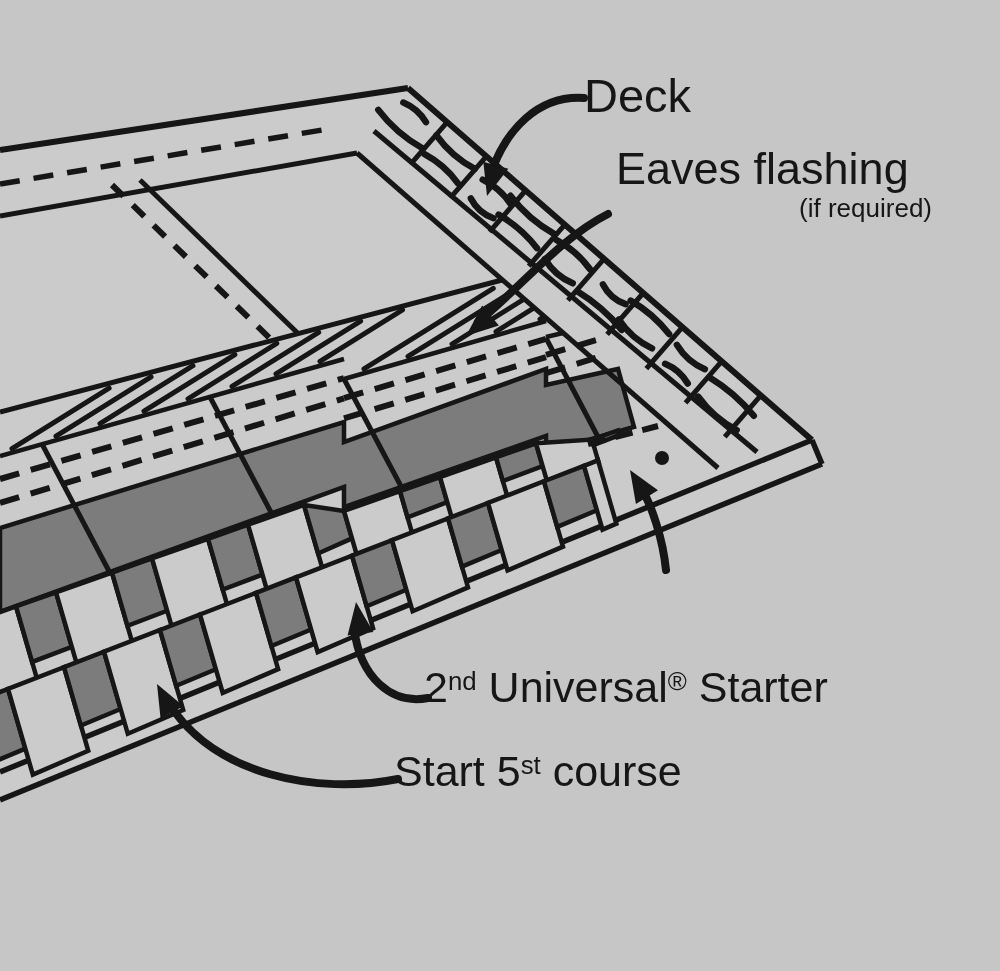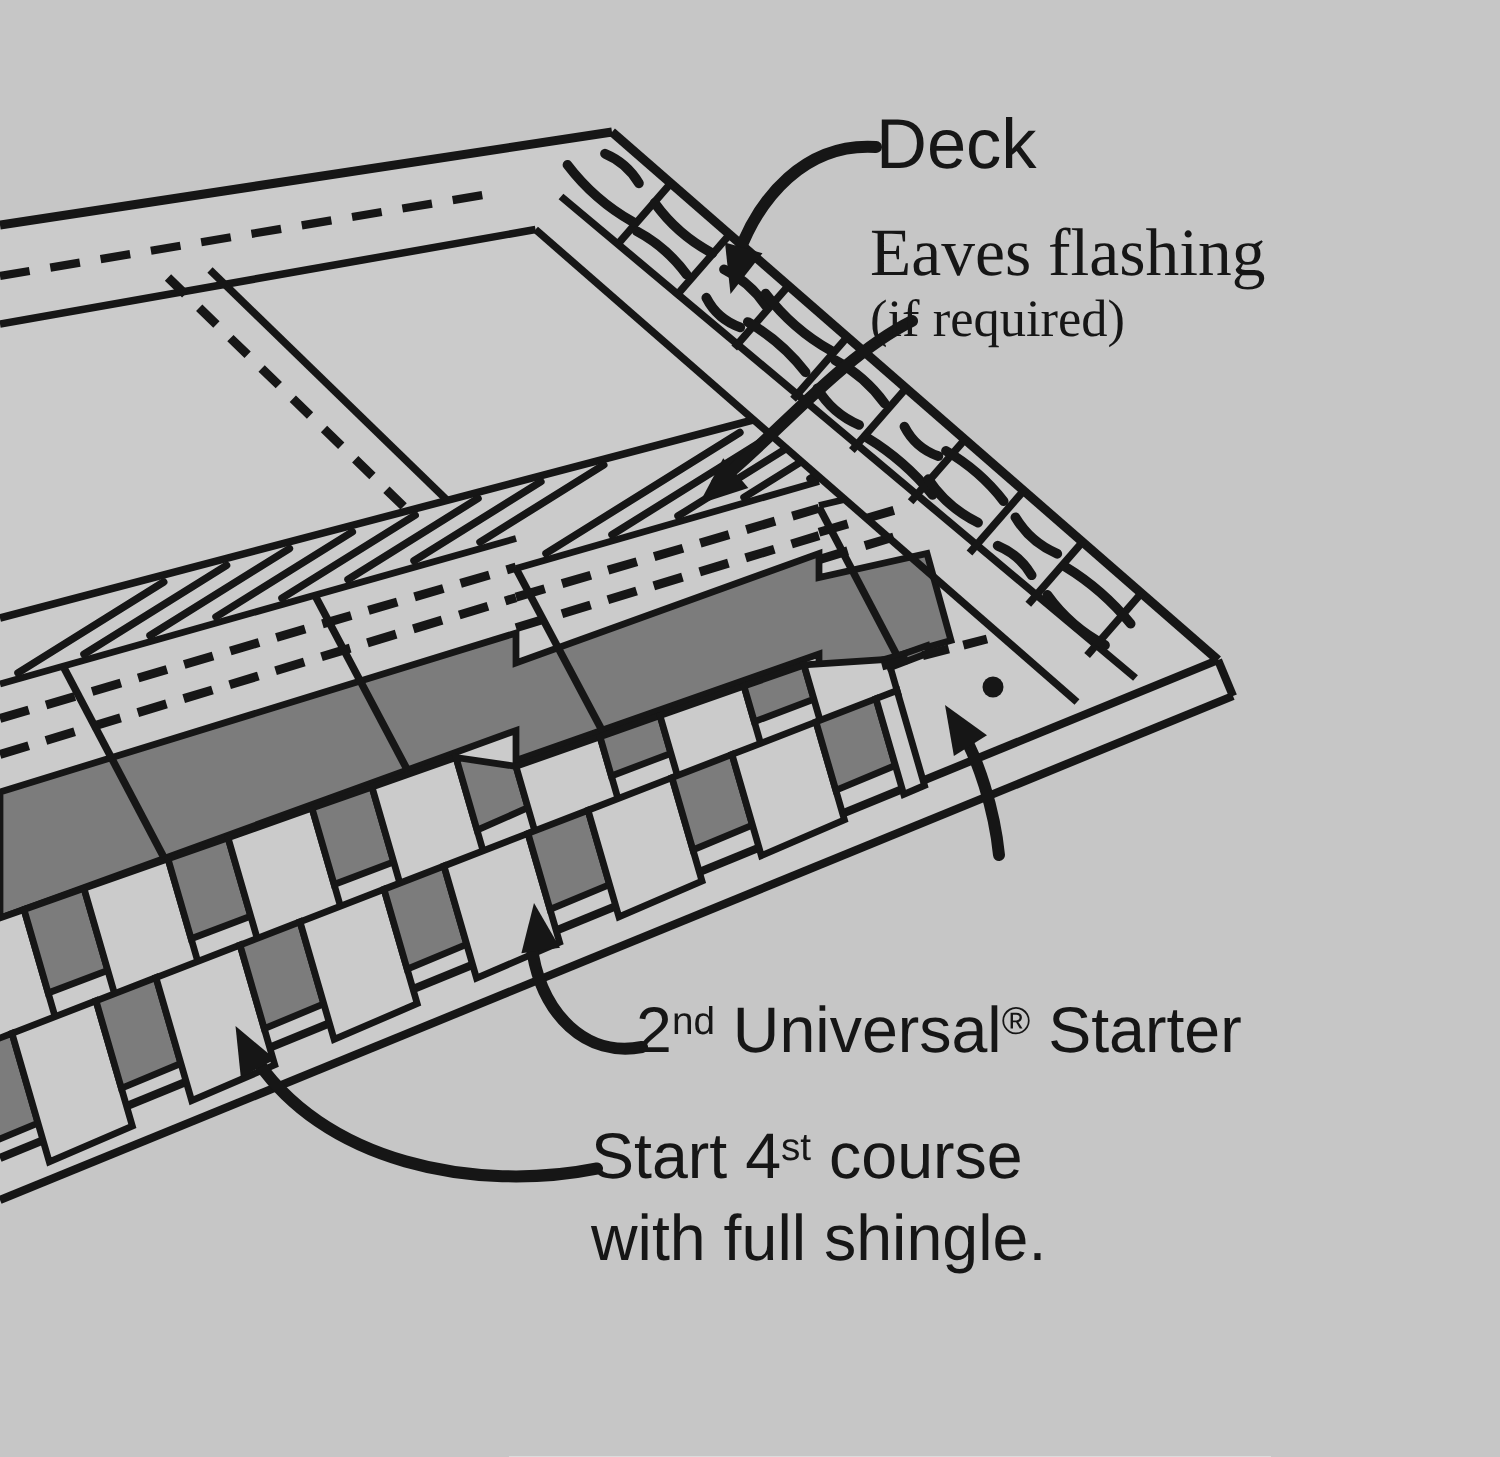--- a/index.html
+++ b/index.html
@@ -5,23 +5,23 @@
   html,body{margin:0;padding:0;}
   .stage{
     position:relative;
     width:1000px;height:971px;
     overflow:hidden;
     font-family:"Liberation Sans", sans-serif;
   }
   .lbl{position:absolute;color:#161616;white-space:nowrap;line-height:1.0;}
   .lbl .sup{font-size:60%;position:relative;top:-0.48em;}
   #lbl-deck{left:584px;top:72px;font-size:47px;}
-  #lbl-eaves{left:580px;top:146px;width:316px;text-align:left;font-family:Liberation Serif, serif;}
+  #lbl-eaves{left:616px;top:146px;width:316px;text-align:left;}
   #lbl-eaves .l1{font-size:45px;}
-  #lbl-eaves .l2{font-size:35px;text-align:left;margin-top:4px;}
+  #lbl-eaves .l2{font-size:26px;text-align:right;margin-top:4px;}
   #lbl-universal{left:552px;top:580px;font-size:43px;}
   #lbl-paramount{left:424px;top:666px;font-size:43px;}
   #lbl-start{left:394px;top:744px;font-size:43px;line-height:1.27;}
   svg{position:absolute;left:0;top:0;}
 </style>
 </head>
 <body>
 
 <div class="stage">
   <svg id="diagram" width="1000" height="971" viewBox="0 0 1000 971">
@@ -182,16 +182,15 @@
 
   <div class="lbl" id="lbl-eaves">
     <div class="l1">Eaves flashing</div>
     <div class="l2">(if required)</div>
   </div>
 
 
   <div class="lbl" id="lbl-paramount"><span>2</span><span class="sup">nd</span><span> Universal</span><span class="sup">®</span><span> Starter</span></div>
 
   <div class="lbl" id="lbl-start">
-    <div><span>Start 4</span><span class="sup">st</span><span> course</span></div>
-    <div>with full shingle.</div>
+    <div><span>Start 5</span><span class="sup">st</span><span> course</span></div>
   </div>
 </div>
 
 </body></html>

